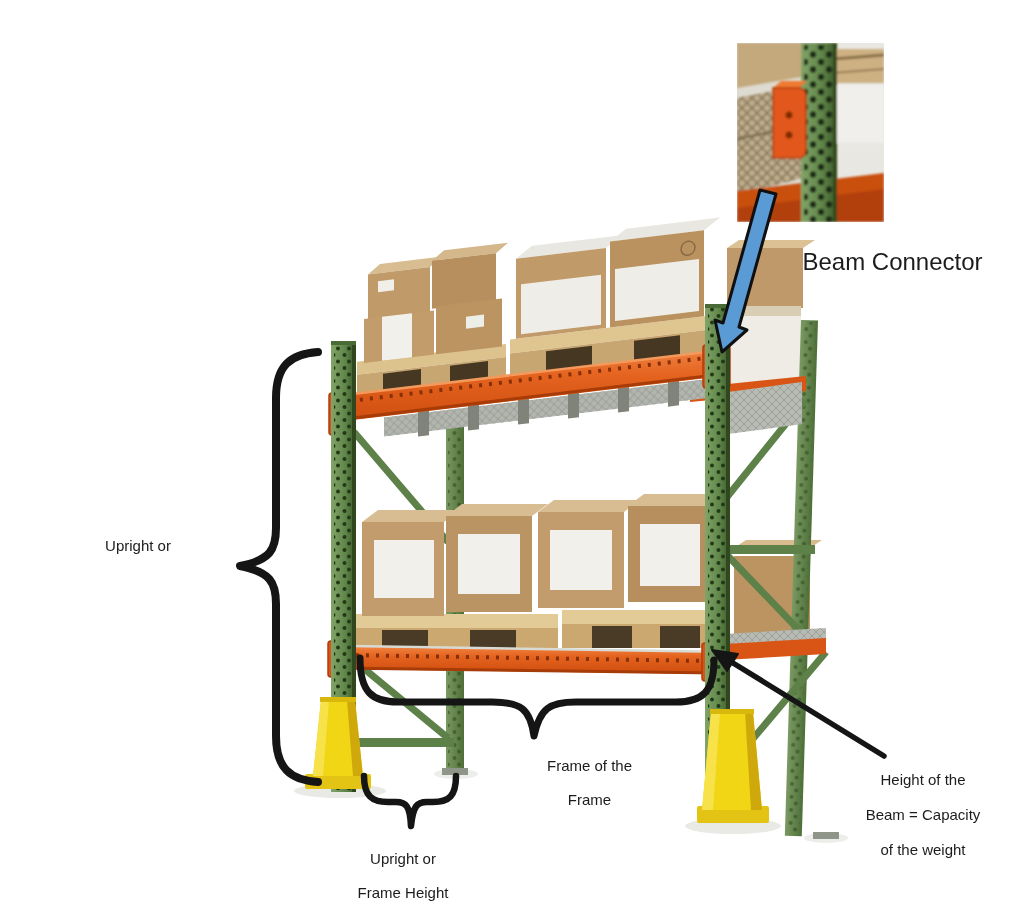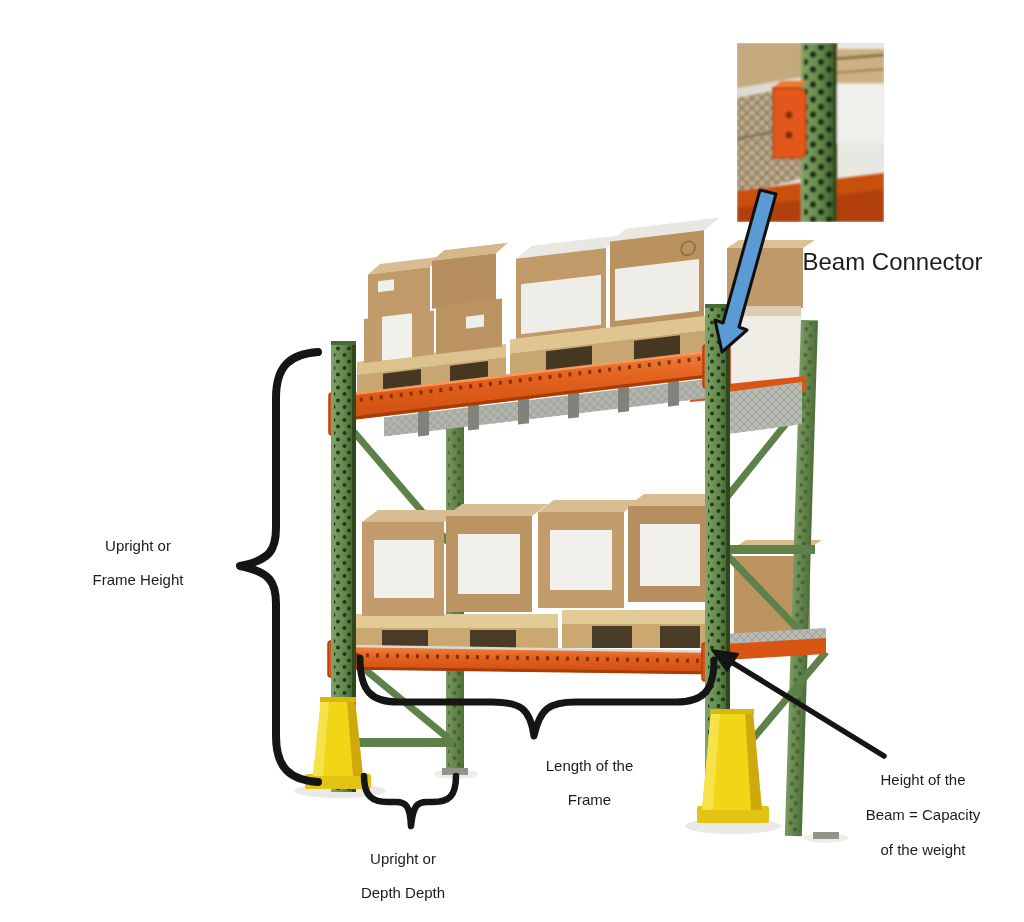--- a/index.html
+++ b/index.html
@@ -251,35 +251,34 @@
       <line x1="884" y1="756" x2="733" y2="663" stroke-width="5.5"></line>
       <polygon points="712,650 738,654 727,671" fill="#151515" stroke="#151515" stroke-width="2"></polygon>
     </g>
 
     <polygon points="760,190 776,194 739,327 747,330 722,352 715,320 723,323" fill="#5b9bd5" stroke="#101010" stroke-width="3"></polygon>
   </g>
 </svg>
 
 <div class="lbl" id="lbl-upright-height" style="left:38px;top:529px;width:200px;">
   <span>Upright or</span>
-  <span>Frame Height</span>
 </div>
 
 <div class="lbl" id="lbl-beam-connector" style="left:790px;top:245px;width:205px;">
   <span>Beam Connector</span>
 </div>
 
 <div class="lbl" id="lbl-length-beam" style="left:492px;top:749px;width:195px;">
-  <span>Length of the</span>
+  <span>Frame of the</span>
   <span>Frame</span>
 </div>
 
 <div class="lbl" id="lbl-upright-depth" style="left:303px;top:842px;width:200px;">
   <span>Upright or</span>
-  <span>Depth Depth</span>
+  <span>Frame Height</span>
 </div>
 
 <div class="lbl" id="lbl-height-beam" style="left:818px;top:762px;width:210px;">
   <span>Height of the</span>
   <span>Beam = Capacity</span>
   <span>of the weight</span>
 </div>
 
 </div>
 

